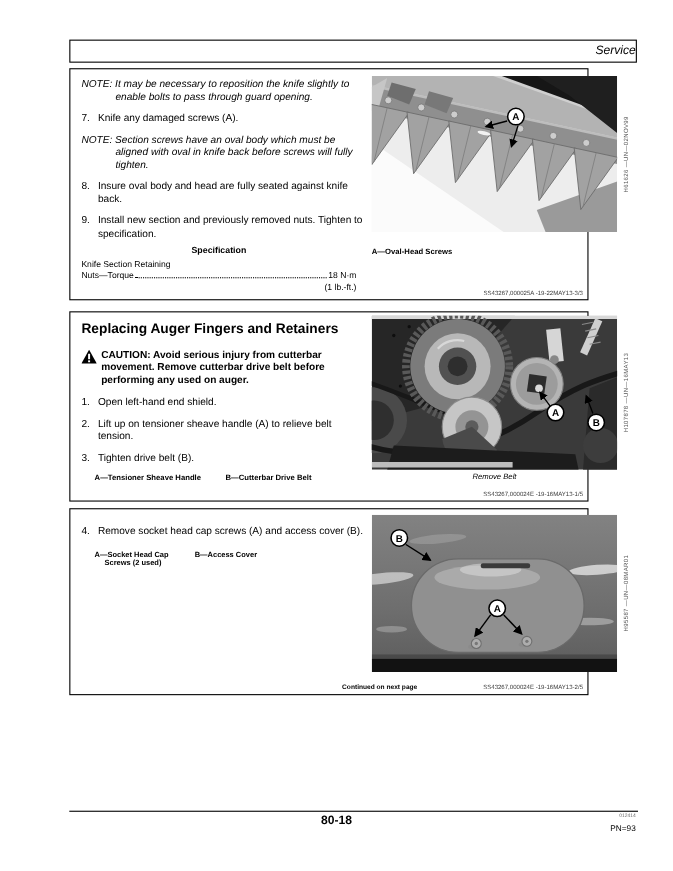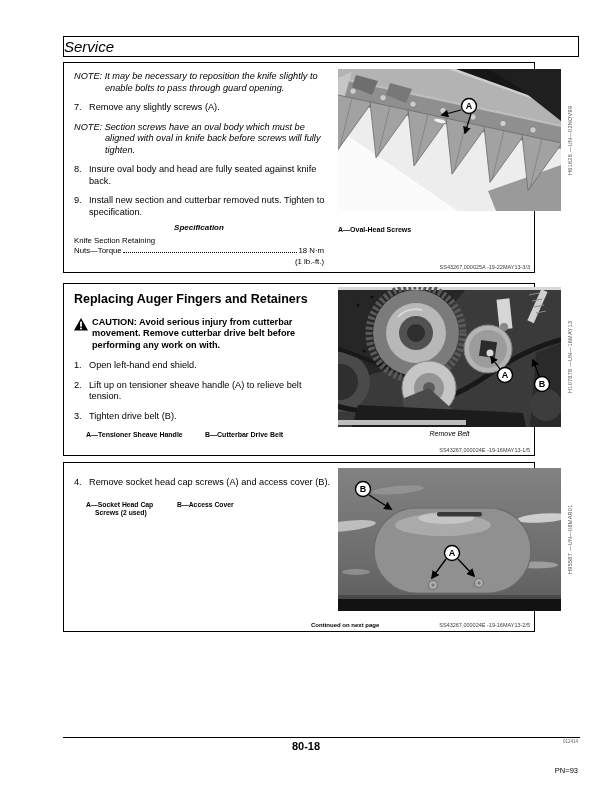--- a/index.html
+++ b/index.html
@@ -1,83 +1,83 @@
 <!DOCTYPE html>
 <html><head>
 <meta charset="utf-8">
 <style>
   html,body{margin:0;padding:0;background:#e9e9e9;}
   .page{position:relative;width:612px;height:792px;background:#fff;margin:0 auto;
         font-family:"Liberation Sans",sans-serif;color:#000;overflow:hidden;}
   .hdr-box{position:absolute;left:63px;top:36px;width:516px;height:21px;
-           border:1px solid #000;box-sizing:border-box;text-align:left;
-           line-height:19px;font-style:italic;font-size:15px;}
+           border:1px solid #000;box-sizing:border-box;text-align:right;
+           line-height:19px;font-style:italic;font-size:11px;}
   .sec{position:absolute;left:63px;width:472px;border:1px solid #000;box-sizing:border-box;background:#fff;}
   .sec1{top:62px;height:211px;}
   .sec2{top:283px;height:173px;}
   .sec3{top:462px;height:170px;}
   .leftcol{position:absolute;left:10px;width:260px;font-size:9.2px;line-height:1.25;}
   .note{font-style:italic;padding-left:31px;text-indent:-31px;margin:0 0 8px 0;}
   .note.narrow{max-width:216px;}
   .step{position:relative;padding-left:15px;margin:0 0 8px 0;}
   .step .num{position:absolute;left:0;top:0;}
   .heading{font-weight:bold;font-size:12.5px;margin:0 0 9px 0;}
   .caution{display:flex;gap:4px;font-weight:bold;margin:0 0 9px 0;}
   .caution .txt{flex:1;}
   .warnicon{flex:0 0 auto;width:14px;height:13px;margin-top:1px;}
   .legend{display:flex;font-size:7px;font-weight:bold;margin:6px 0 0 12px;line-height:1.3;}
   .legend .colA{width:119px;flex:0 0 auto;}
   .legend3 .colA{width:82px;padding-left:9px;text-indent:-9px;box-sizing:content-box;}
   .spec{width:250px;font-size:7.8px;margin-top:2px;}
-  .spec .spechead{text-align:center;font-weight:bold;font-size:8px;margin-bottom:3px;font-style:italic;}
+  .spec .spechead{text-align:center;font-weight:bold;font-size:8px;margin-bottom:3px;}
   .specline{display:flex;align-items:baseline;}
   .specline .leader{flex:1;border-bottom:1px dotted #000;margin:0 1px 2px 1px;}
   .spec .val2{text-align:right;margin-top:2px;}
   .fig{position:absolute;left:274px;width:223px;}
   .fig svg{display:block;}
   .figcap1{position:absolute;left:274px;top:163px;font-size:7px;font-weight:bold;}
   .figcap2{position:absolute;left:274px;top:146px;width:223px;text-align:center;
            font-style:italic;font-size:7px;}
   .vid{position:absolute;left:503px;writing-mode:vertical-rl;transform:rotate(180deg);
        text-align:center;font-size:5.5px;color:#555;letter-spacing:.3px;}
   .doccode{position:absolute;right:4px;bottom:2px;font-size:5.5px;color:#3a3a3a;}
   .controw{position:absolute;left:247px;right:4px;bottom:3px;display:flex;
            justify-content:space-between;align-items:flex-end;}
   .controw .cont{font-size:6px;font-weight:bold;}
   .controw .code{font-size:5.5px;color:#3a3a3a;}
   .foot-rule{position:absolute;left:63px;top:737px;width:517px;border-top:1px solid #000;}
   .pageno{position:absolute;left:0;top:740px;width:612px;text-align:center;
           font-weight:bold;font-size:11px;}
   .printcode{position:absolute;right:34px;top:739px;font-size:4.5px;color:#666;}
-  .pn{position:absolute;right:34px;top:766px;font-size:7.5px;}
+  .pn{position:absolute;right:34px;top:748px;font-size:7.5px;}
 </style>
 </head>
 <body>
 
 <div class="page">
 
   <div class="hdr-box">
     <span>Service</span>
   </div>
 
   <div class="sec sec1">
     <div class="leftcol" style="top:8px;">
       <p class="note">NOTE: It may be necessary to reposition the knife slightly to enable bolts to pass through guard opening.</p>
       <div class="step">
         <span class="num">7.</span>
-        <span class="txt">Remove any slightly screws (A).</span>
+        <span class="txt">Knife any damaged screws (A).</span>
       </div>
       <p class="note narrow">NOTE: Section screws have an oval body which must be aligned with oval in knife back before screws will fully tighten.</p>
       <div class="step">
         <span class="num">8.</span>
         <span class="txt">Insure oval body and head are fully seated against knife back.</span>
       </div>
       <div class="step" style="margin-bottom:5px;">
         <span class="num">9.</span>
-        <span class="txt">Install new section and cutterbar removed nuts. Tighten to specification.</span>
+        <span class="txt">Install new section and previously removed nuts. Tighten to specification.</span>
       </div>
       <div class="spec">
         <div class="spechead">Specification</div>
         <div>Knife Section Retaining</div>
         <div class="specline">
           <span>Nuts—Torque</span>
           <span class="leader"></span>
           <span>18 N·m</span>
         </div>
         <div class="val2">(1 lb.-ft.)</div>
@@ -149,21 +149,21 @@
 
   <div class="sec sec2">
     <div class="leftcol" style="top:8px;">
       <div class="heading">Replacing Auger Fingers and Retainers</div>
       <div class="caution">
         <svg class="warnicon" viewBox="0 0 14 13">
           <path d="M7,0 L14,12.5 L0,12.5 Z" fill="#000"></path>
           <rect x="6.1" y="3.6" width="1.8" height="5" fill="#fff"></rect>
           <rect x="6.1" y="9.6" width="1.8" height="1.7" fill="#fff"></rect>
         </svg>
-        <span class="txt">CAUTION: Avoid serious injury from cutterbar movement. Remove cutterbar drive belt before performing any work on with.</span>
+        <span class="txt">CAUTION: Avoid serious injury from cutterbar movement. Remove cutterbar drive belt before performing any used on auger.</span>
       </div>
       <div class="step">
         <span class="num">1.</span>
         <span class="txt">Open left-hand end shield.</span>
       </div>
       <div class="step">
         <span class="num">2.</span>
         <span class="txt">Lift up on tensioner sheave handle (A) to relieve belt tension.</span>
       </div>
       <div class="step">

